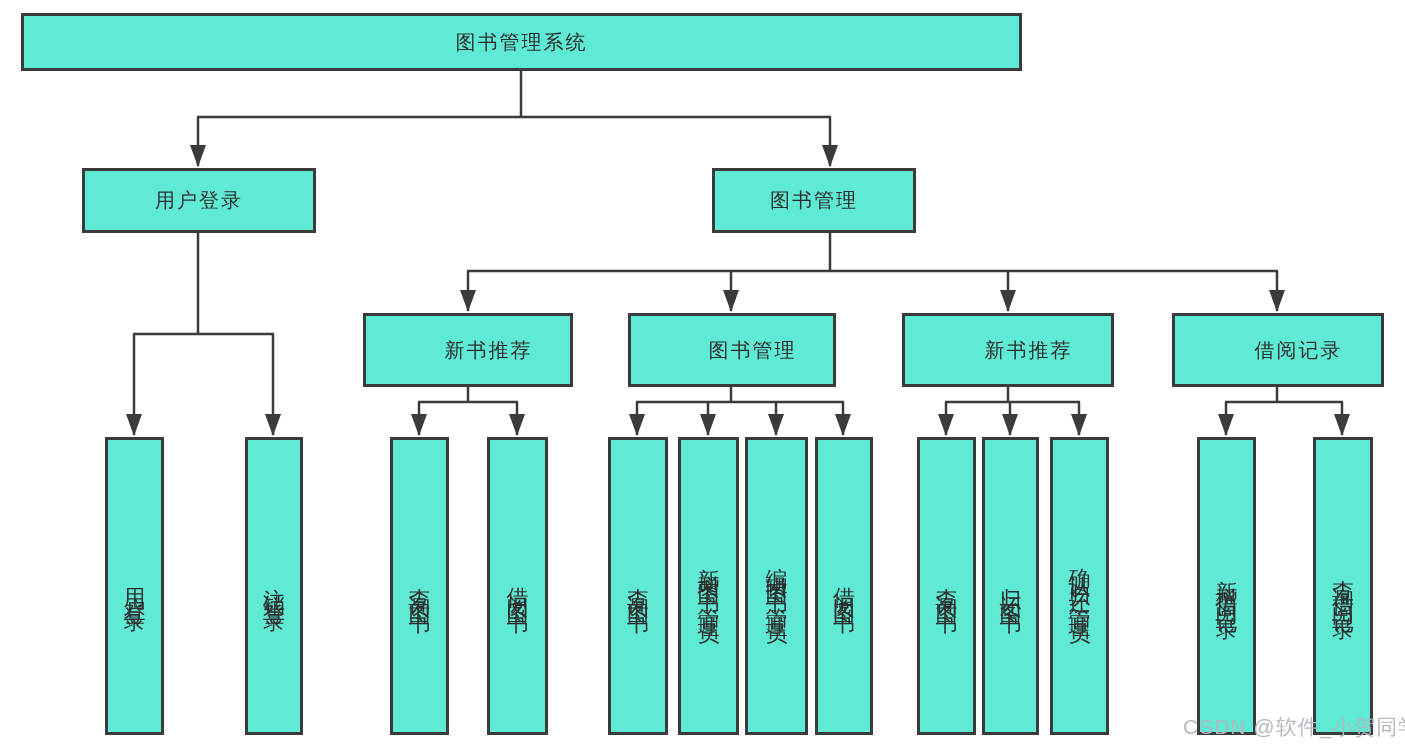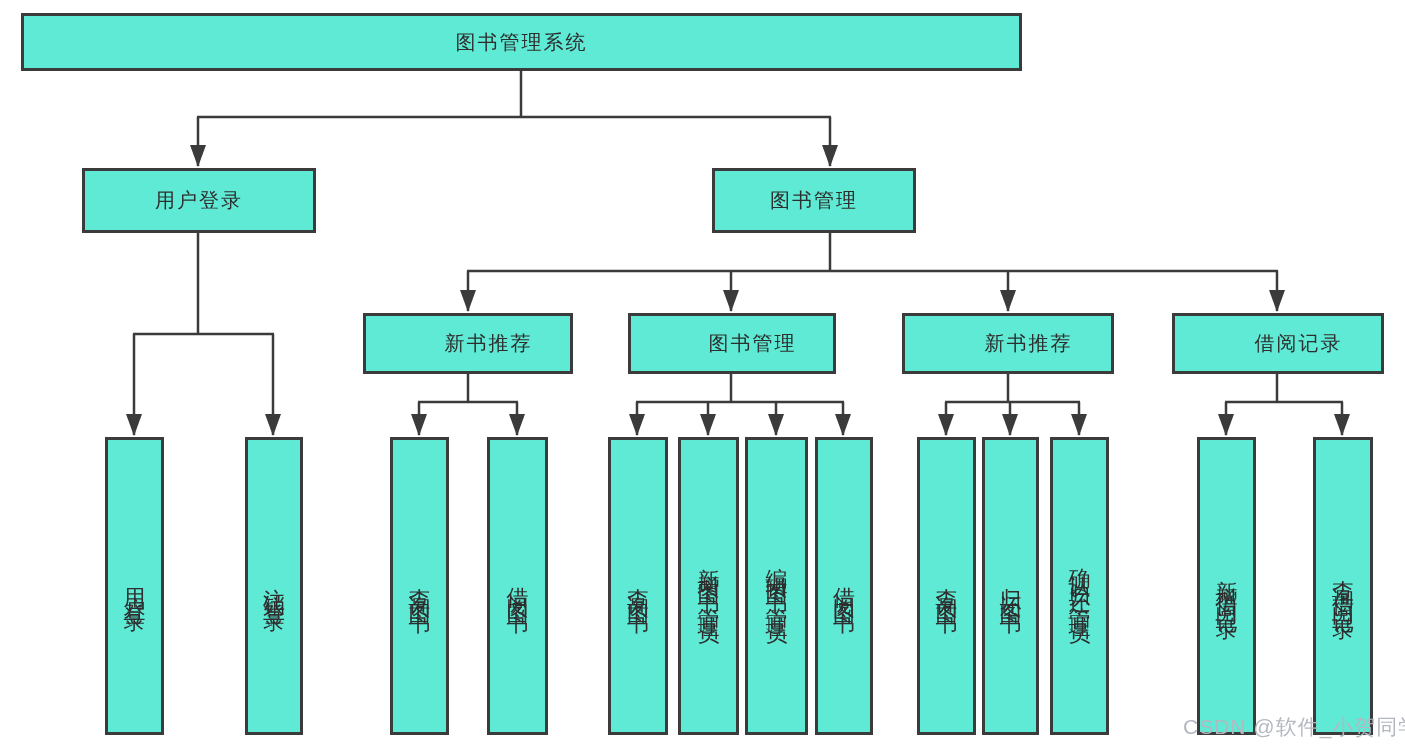--- a/index.html
+++ b/index.html
@@ -42,21 +42,21 @@
     letter-spacing: 8px;
     line-height: 1.1;
     white-space: nowrap;
   }
   
   .n-root      { left: 21px;   top: 13px;  width: 1001px; height: 58px; }
   
   .n-userlogin { left: 82px;   top: 168px; width: 234px;  height: 65px; }
   .n-bookmgmt  { left: 712px;  top: 168px; width: 204px;  height: 65px; }
   
-  .n-l3        { top: 313px; height: 61px; padding-left: 41px; }
+  .n-l3        { top: 313px; height: 74px; padding-left: 41px; }
   .n-newbook   { left: 363px;  width: 210px; }
   .n-borrowmod { left: 628px;  width: 208px; }
   .n-current   { left: 902px;  width: 212px; }
   .n-records   { left: 1172px; width: 212px; }
   
   .n-leaf      { top: 437px; height: 298px; }
   .n-a1 { left: 105px;  width: 59px; }
   .n-a2 { left: 245px;  width: 58px; }
   .n-b1 { left: 390px;  width: 59px; }
   .n-b2 { left: 487px;  width: 61px; }

